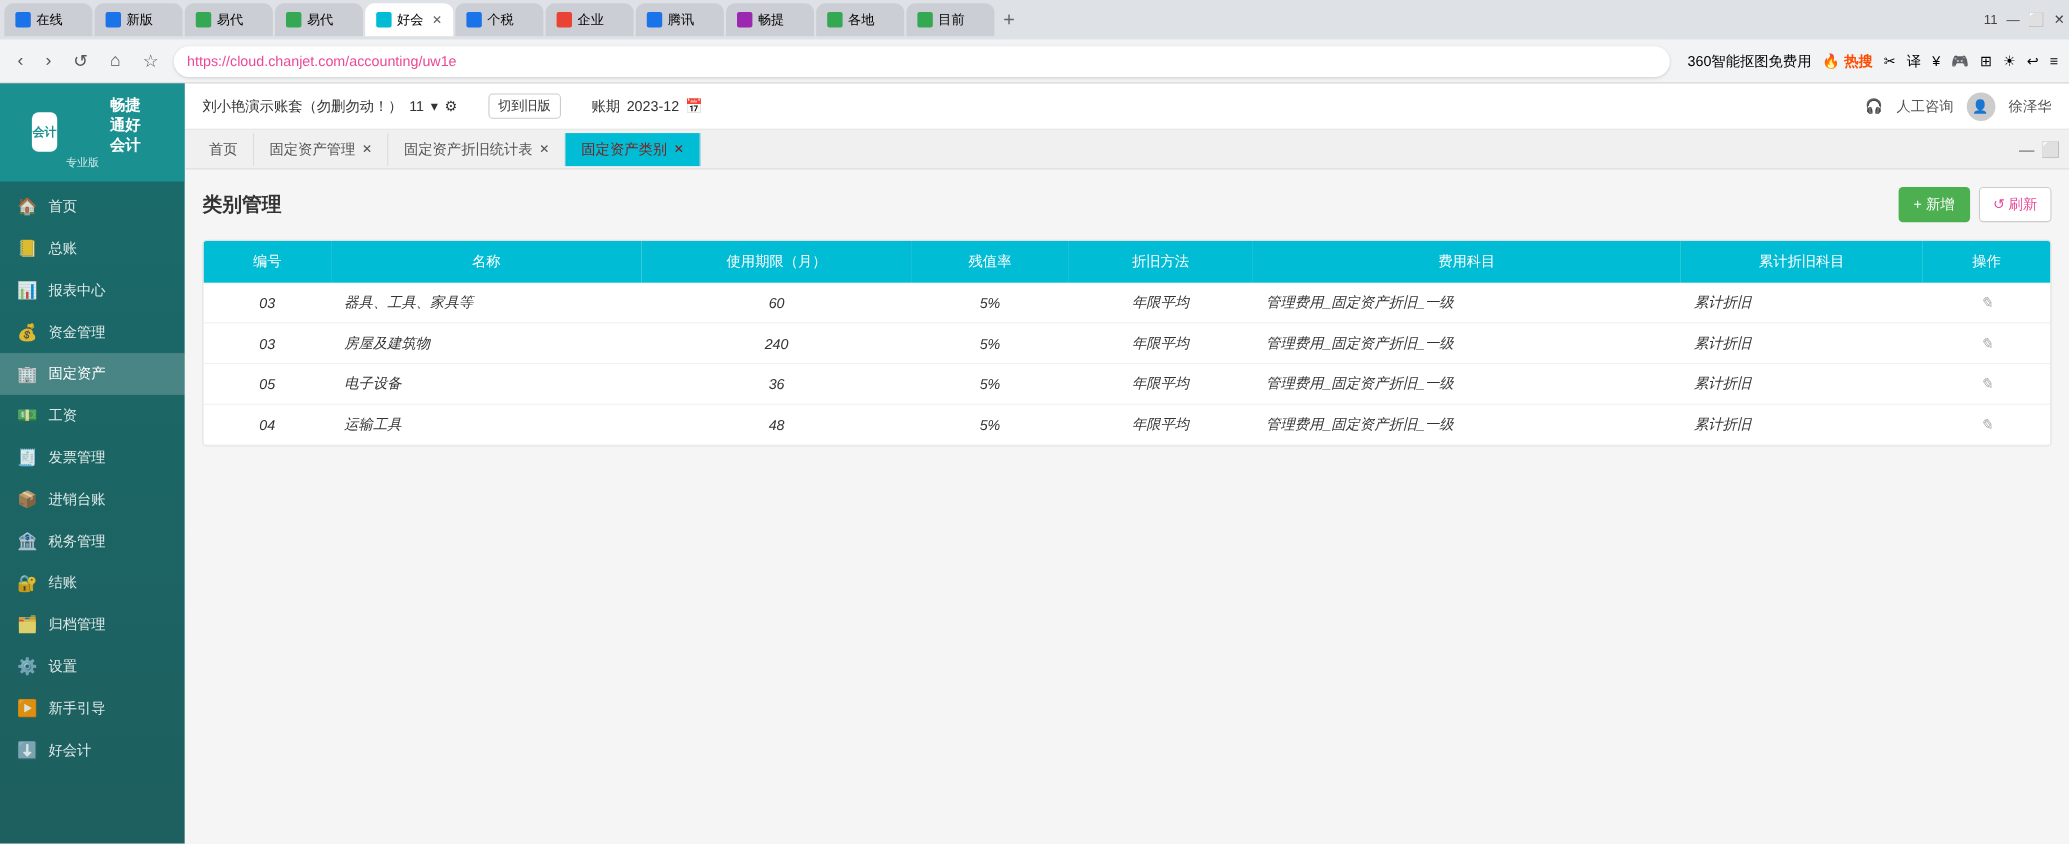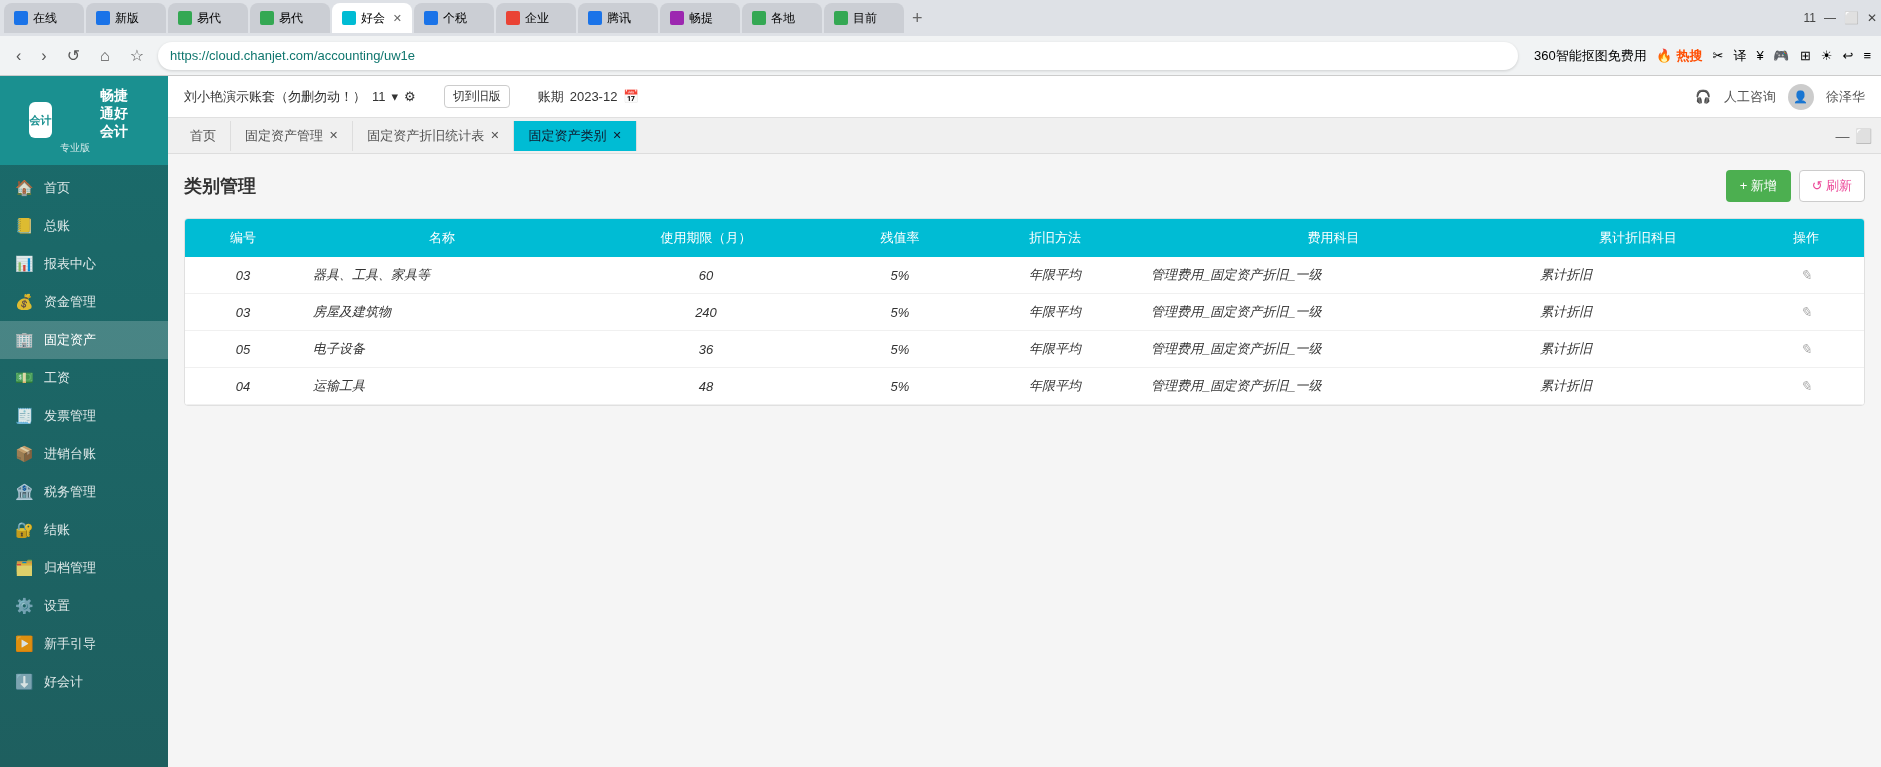--- a/index.html
+++ b/index.html
@@ -12,21 +12,21 @@
     .tab-favicon-blue { background: #1a73e8; }
     .tab-favicon-green { background: #34a853; }
     .tab-favicon-teal { background: #00bcd4; }
     .tab-favicon-red { background: #ea4335; }
     .tab-favicon-purple { background: #9c27b0; }
     .tab-add { background: none; border: none; font-size: 18px; color: #666; cursor: pointer; padding: 0 6px; }
     .tab-bar-right { margin-left: auto; display: flex; align-items: center; gap: 8px; font-size: 12px; color: #444; }
 
     .address-bar { display: flex; align-items: center; background: #f1f3f4; border-bottom: 1px solid #ccc; height: 40px; padding: 0 10px; gap: 8px; }
     .nav-btn { background: none; border: none; cursor: pointer; color: #555; font-size: 16px; padding: 2px 6px; border-radius: 50%; }
-    .address-input { flex: 1; height: 28px; border: none; border-radius: 14px; background: #fff; padding: 0 12px; font-size: 13px; color: #0f766e; outline: none; box-shadow: 0 1px 3px rgba(0,0,0,0.15); }
+    .address-input { flex: 1; height: 28px; border: none; border-radius: 14px; background: #fff; padding: 0 12px; font-size: 13px; color: #ec4899; outline: none; box-shadow: 0 1px 3px rgba(0,0,0,0.15); }
     .address-bar-right { display: flex; align-items: center; gap: 10px; margin-left: 8px; }
     .hot-badge { color: #ff4d00; font-weight: bold; }
 
     
     .app-layout { display: flex; height: calc(767px - 76px); }
 
     
     .sidebar { width: 168px; background: linear-gradient(180deg, #1a6b6b 0%, #1e5f5f 100%); display: flex; flex-direction: column; color: #fff; flex-shrink: 0; }
     .sidebar-logo { background: #1a9090; padding: 10px 29px; display: flex; align-items: center; gap: 8px; }
     .logo-icon { width: 36px; height: 36px; background: #fff; border-radius: 6px; display: flex; align-items: center; justify-content: center; color: #1a9090; font-weight: bold; font-size: 11px; }
@@ -44,21 +44,21 @@
     .top-toolbar { display: flex; align-items: center; background: #fff; padding: 6px 16px; border-bottom: 1px solid #e0e0e0; gap: 28px; height: 42px; }
     .user-info { display: flex; align-items: center; gap: 6px; font-size: 13px; color: #333; }
     .period-info { display: flex; align-items: center; gap: 6px; font-size: 13px; color: #333; }
     .switch-btn { border: 1px solid #ccc; background: #fff; padding: 2px 8px; border-radius: 4px; font-size: 12px; cursor: pointer; color: #333; }
     .toolbar-right { margin-left: auto; display: flex; align-items: center; gap: 12px; color: #555; font-size: 13px; }
     .user-avatar { width: 26px; height: 26px; background: #ccc; border-radius: 50%; display: inline-flex; align-items: center; justify-content: center; font-size: 12px; }
 
     
     .page-tabs { display: flex; align-items: center; background: #f0f0f0; border-bottom: 1px solid #ddd; padding: 0 8px; height: 36px; gap: 0; }
     .page-tab { display: flex; align-items: center; gap: 6px; padding: 6px 14px; font-size: 13px; cursor: pointer; color: #555; border-right: 1px solid #ddd; white-space: nowrap; }
-    .page-tab.active { background: #00bcd4; color: #0f172a; }
+    .page-tab.active { background: #00bcd4; color: #7f1d1d; }
     .page-tab-close { font-size: 11px; cursor: pointer; }
     .page-tabs-right { margin-left: auto; display: flex; gap: 6px; }
     .icon-btn-small { background: none; border: none; cursor: pointer; color: #666; font-size: 14px; }
 
     
     .content-area { flex: 1; padding: 16px; overflow-y: auto; }
     .page-title { font-size: 18px; font-weight: bold; color: #333; margin-bottom: 16px; display: flex; align-items: center; justify-content: space-between; }
     .action-btns { display: flex; gap: 8px; }
     .btn-add { background: #4caf50; color: #fff; border: none; padding: 6px 14px; border-radius: 4px; cursor: pointer; font-size: 13px; }
     .btn-refresh { background: #fff; color: #ec4899; border: 1px solid #ccc; padding: 6px 12px; border-radius: 4px; cursor: pointer; font-size: 13px; font-family: Liberation Serif, serif; }

